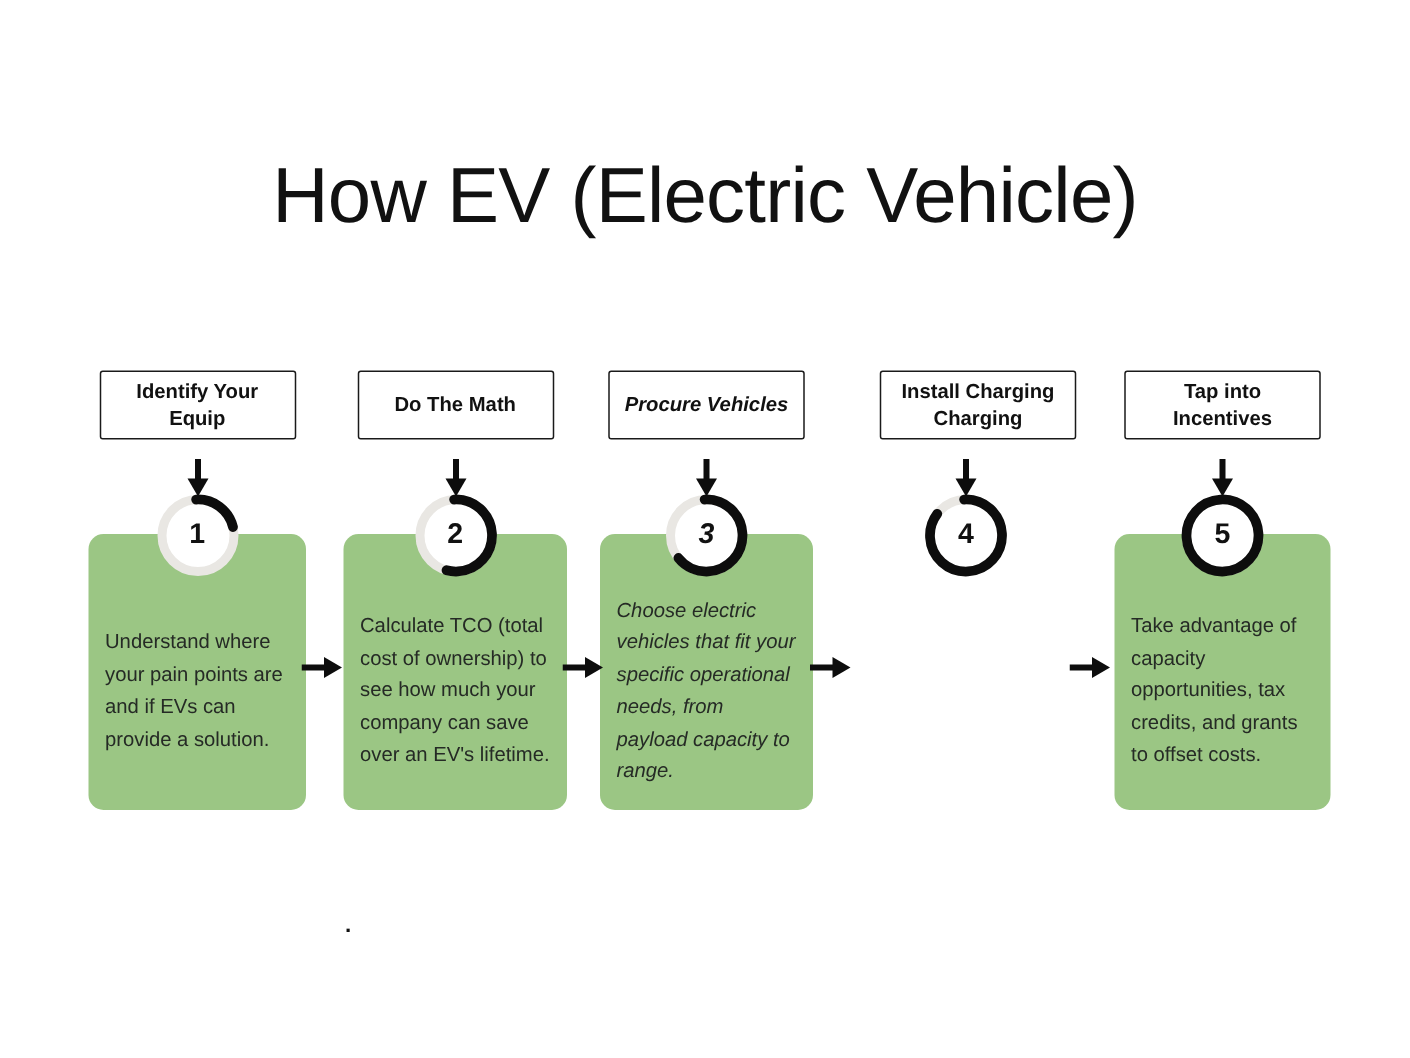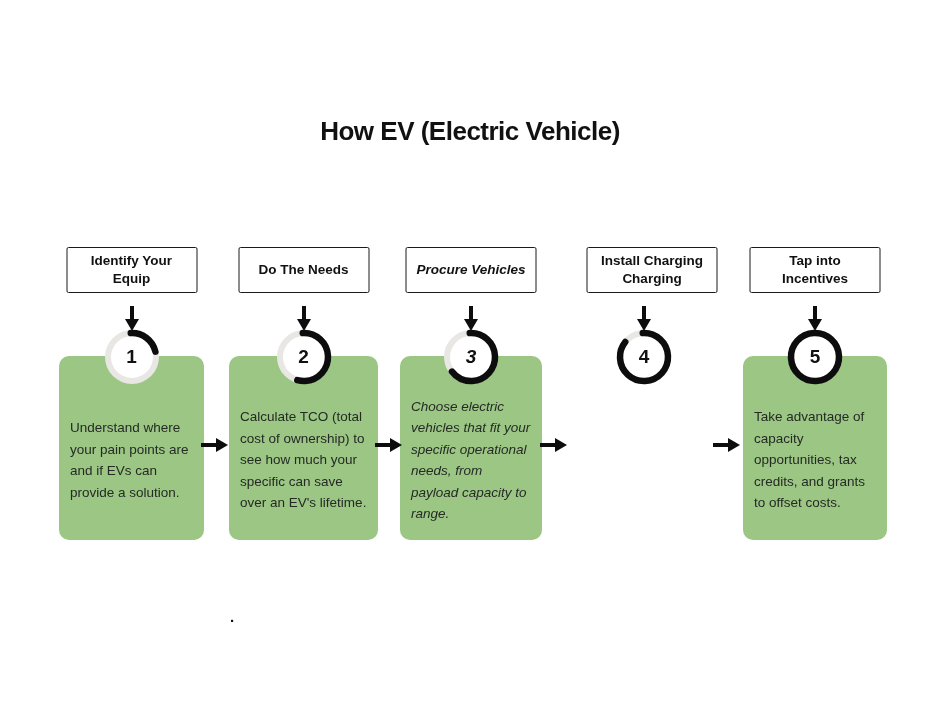--- a/index.html
+++ b/index.html
@@ -10,22 +10,22 @@
     position: relative;
     overflow: hidden;
     color: #111;
   }
   .canvas { position: absolute; inset: 0; width: 940px; height: 705px; }
 
   .title {
     position: absolute;
     left: 0; right: 0; top: 104px;
     text-align: center;
-    font-weight: 700;
-    font-size: 26px;
+    font-weight: 400;
+    font-size: 52px;
     line-height: 54px;
     letter-spacing: -0.5px;
     color: #111111;
   }
 
   .step-col { position: absolute; height: 300px; }
 
   .label-box {
     position: absolute;
     top: 0; left: 50%;
@@ -124,35 +124,35 @@
       </svg>
       <div class="ring-number">1</div>
     </div>
     <div class="green-box">
       <div class="desc">Understand where your pain points are and if EVs can provide a solution.</div>
     </div>
   </div>
 
   <div class="step-col" style="left:229px; top:247px; width:149px;">
     <div class="label-box">
-      <span>Do The Needs</span>
+      <span>Do The Math</span>
     </div>
     <svg class="down-arrow" viewBox="0 0 18 26">
       <rect x="7" y="0" width="4" height="15" fill="#0d0d0d"></rect>
       <polygon points="2,13 16,13 9,25" fill="#0d0d0d"></polygon>
     </svg>
     <div class="ring-wrap">
       <svg viewBox="0 0 56 56" width="56" height="56">
         <circle cx="28" cy="28" r="24" fill="#ffffff" stroke="#e9e7e3" stroke-width="6"></circle>
         <circle cx="28" cy="28" r="24" fill="none" stroke="#0d0d0d" stroke-width="6.5" stroke-linecap="round" transform="rotate(-93 28 28)" stroke-dasharray="82.93804605477054 150.79644737231007"></circle>
       </svg>
       <div class="ring-number">2</div>
     </div>
     <div class="green-box">
-      <div class="desc">Calculate TCO (total cost of ownership) to see how much your specific can save over an EV's lifetime.</div>
+      <div class="desc">Calculate TCO (total cost of ownership) to see how much your company can save over an EV's lifetime.</div>
     </div>
   </div>
 
   <div class="step-col" style="left:400px; top:247px; width:142px;font-style:italic;">
     <div class="label-box">
       <span>Procure Vehicles</span>
     </div>
     <svg class="down-arrow" viewBox="0 0 18 26">
       <rect x="7" y="0" width="4" height="15" fill="#0d0d0d"></rect>
       <polygon points="2,13 16,13 9,25" fill="#0d0d0d"></polygon>

